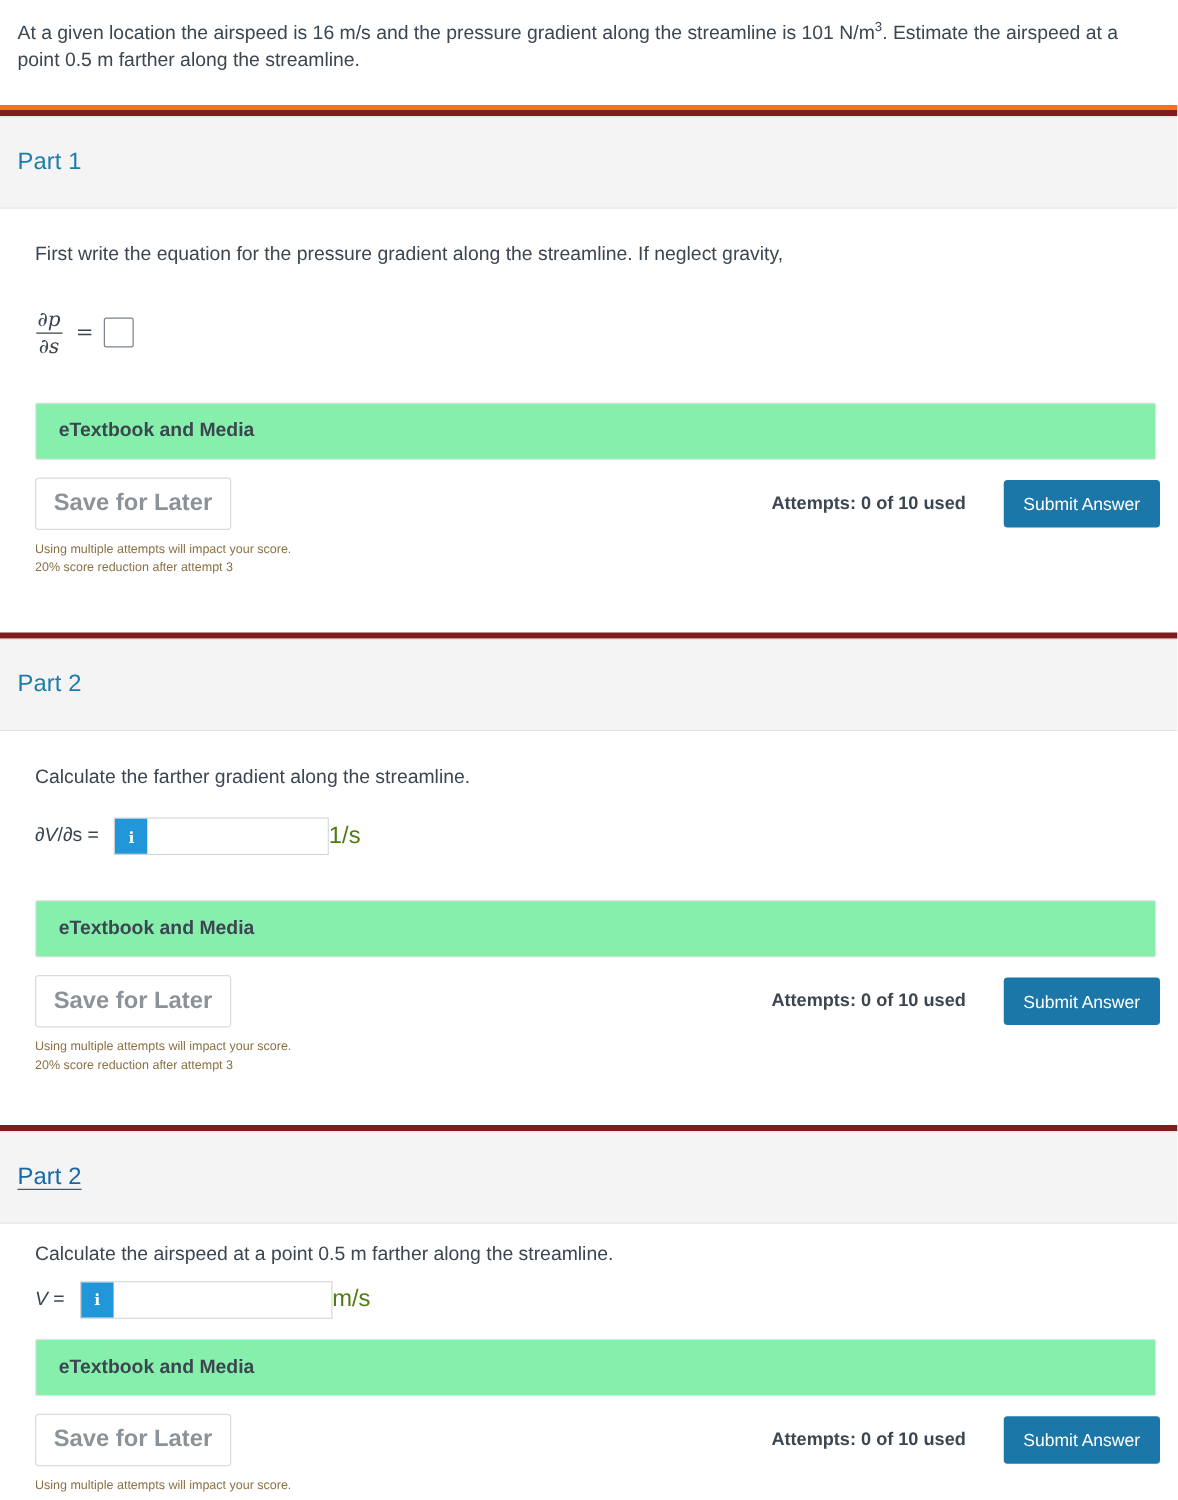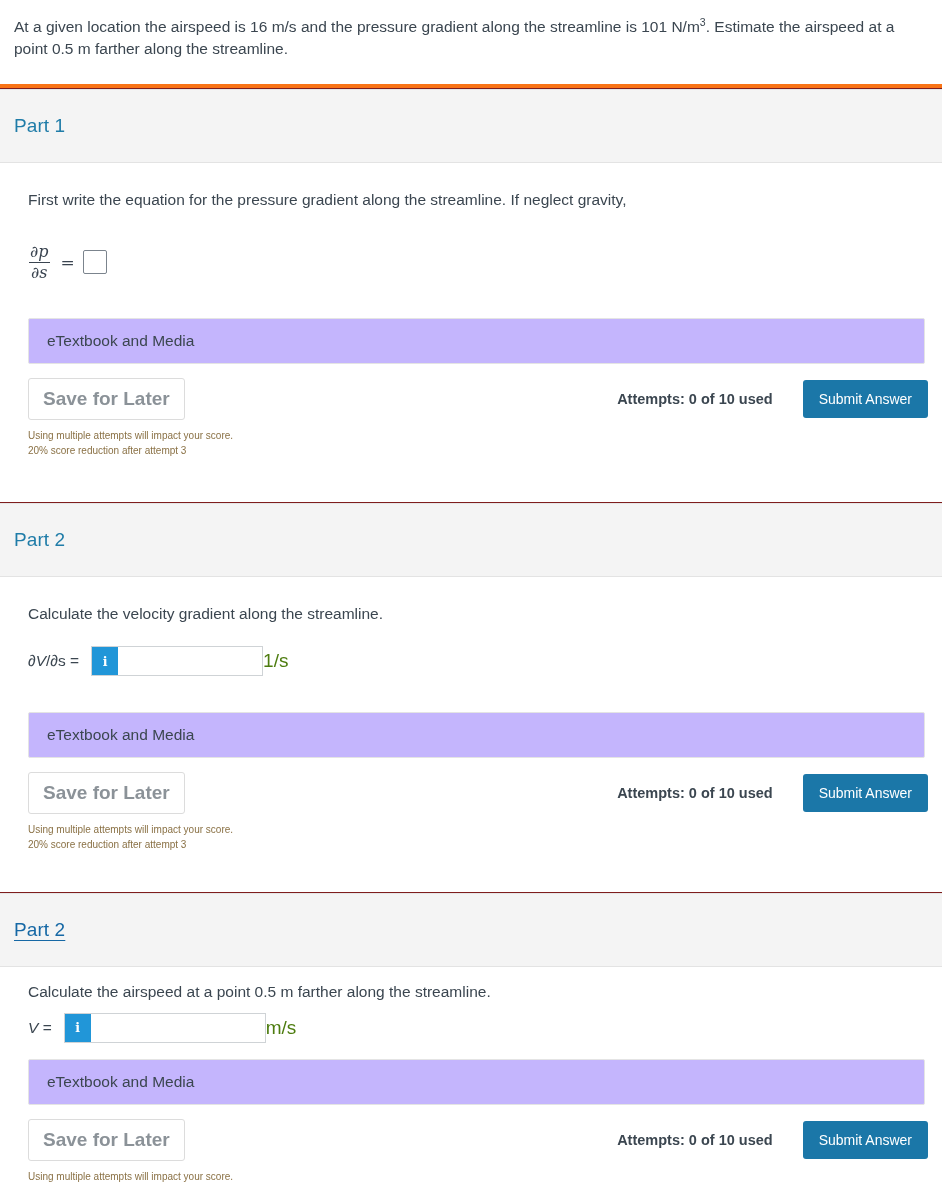--- a/index.html
+++ b/index.html
@@ -25,21 +25,21 @@
     min-height: 88px;
   }
   .question-block sup {
     font-size: 0.68em;
     vertical-align: super;
     line-height: 0;
   }
 
   
   .part {
-    border-top: 1px solid #7f1d1d;
+    border-top: 5px solid #7f1d1d;
   }
   .part-header {
     background: #f4f4f4;
     border-top: 1px solid #e6e6e6;
     border-bottom: 1px solid #e3e3e3;
     height: 74px;
     display: flex;
     align-items: center;
     padding-left: 14px;
   }
@@ -145,29 +145,30 @@
     font-size: 19px;
     color: #4d7c0f;
     margin-left: 0;
     white-space: nowrap;
   }
 
   
   .etextbook {
     margin-top: 36px;
     height: 46px;
-    background: #c4b5fd;
+    background: #86efac;
     border: 1px solid #e4e4e4;
     border-radius: 2px;
     display: flex;
     align-items: center;
     padding-left: 18px;
     font-size: 15.5px;
     color: #3b4650;
     cursor: pointer;
+    font-weight: bold;
   }
 
   
   .controls {
     display: flex;
     align-items: center;
     justify-content: space-between;
     margin-top: 14px;
   }
   .save-btn {
@@ -263,21 +264,21 @@
   </div>
 </section>
 
 <div class="section-gap"></div>
 
 <section class="part part-2">
   <div class="part-header">
     <span class="part-title">Part 2</span>
   </div>
   <div class="part-body">
-    <p class="prompt">Calculate the velocity gradient along the streamline.</p>
+    <p class="prompt">Calculate the farther gradient along the streamline.</p>
 
     <div class="answer-row">
       <span class="answer-label"><span>∂</span><em>V</em><span>/∂s =</span></span>
       <span class="input-wrap">
         <span class="info-chip">i</span>
         <input class="answer-input" type="text" value="" style="">
       </span>
       <span class="unit">1/s</span>
     </div>
 

